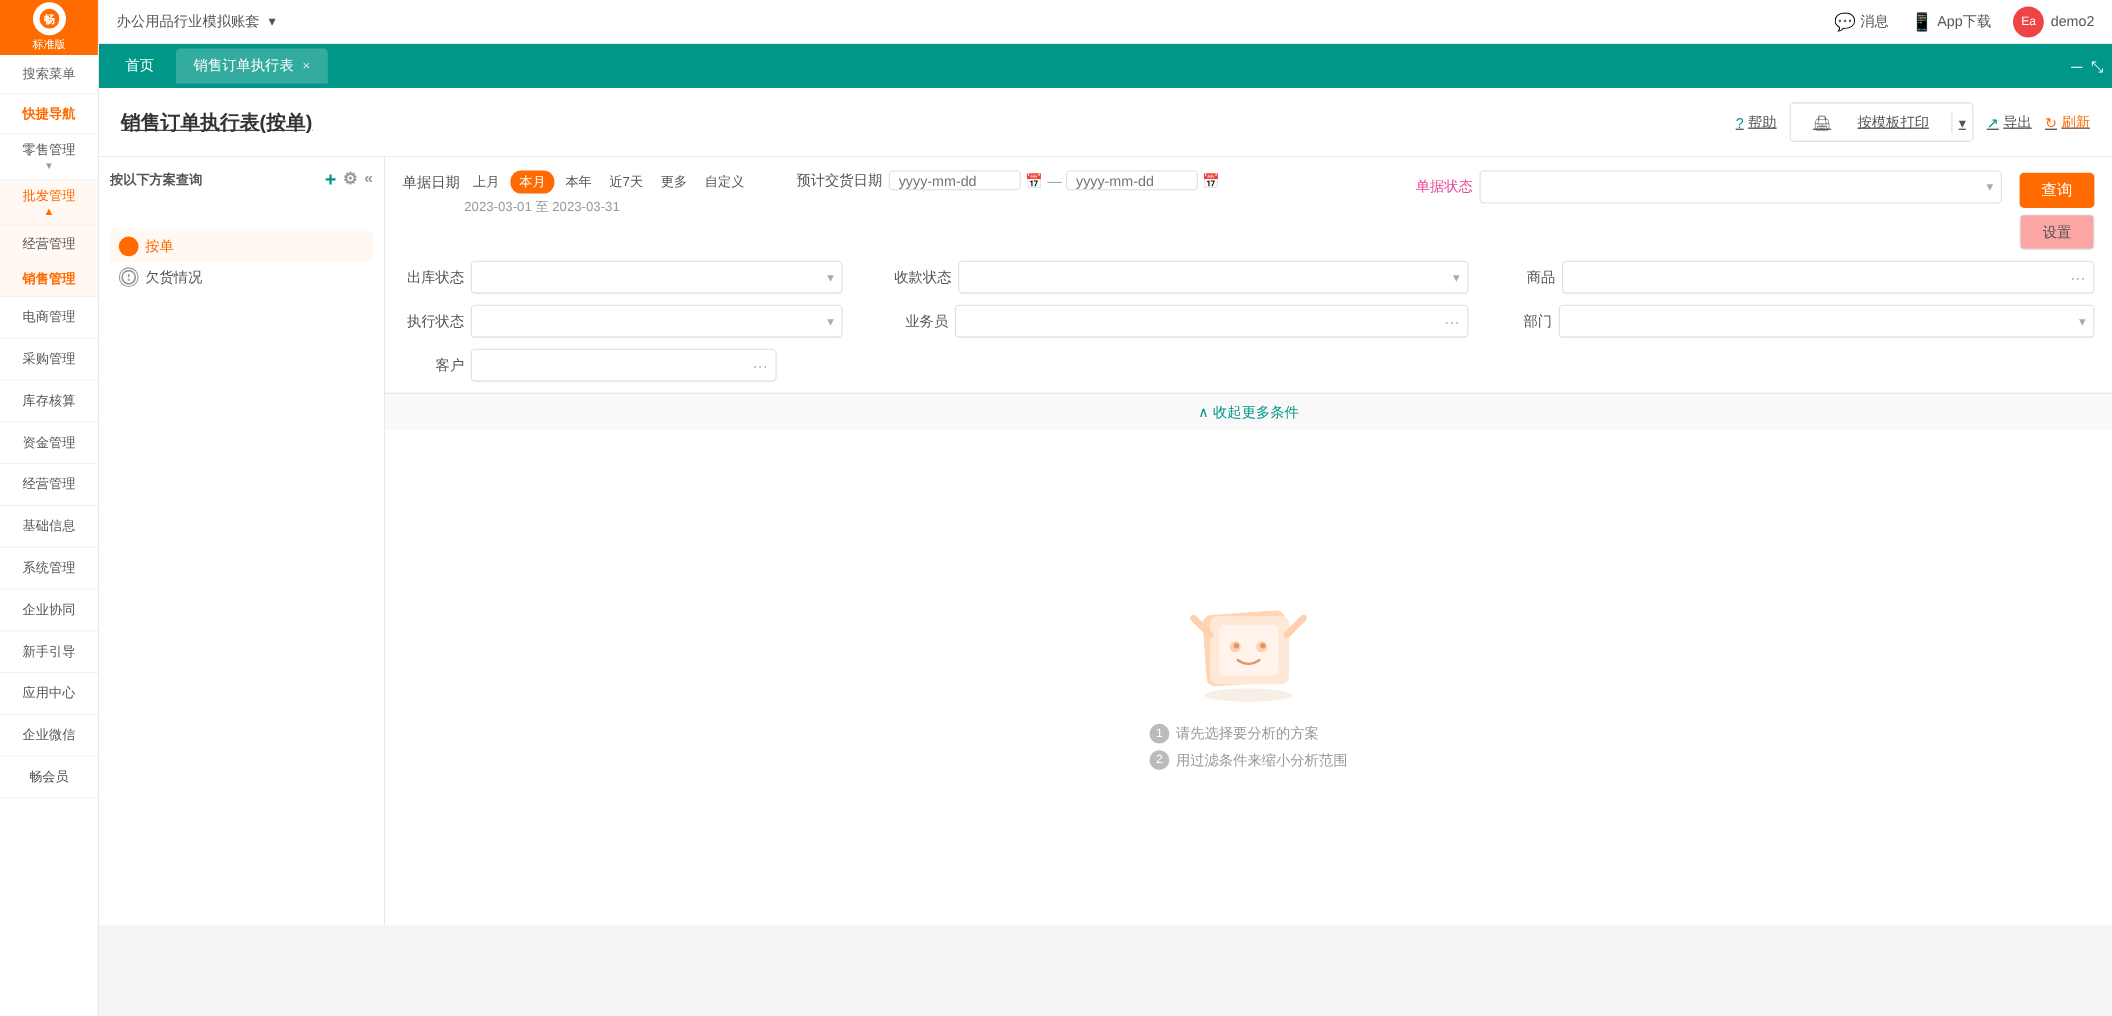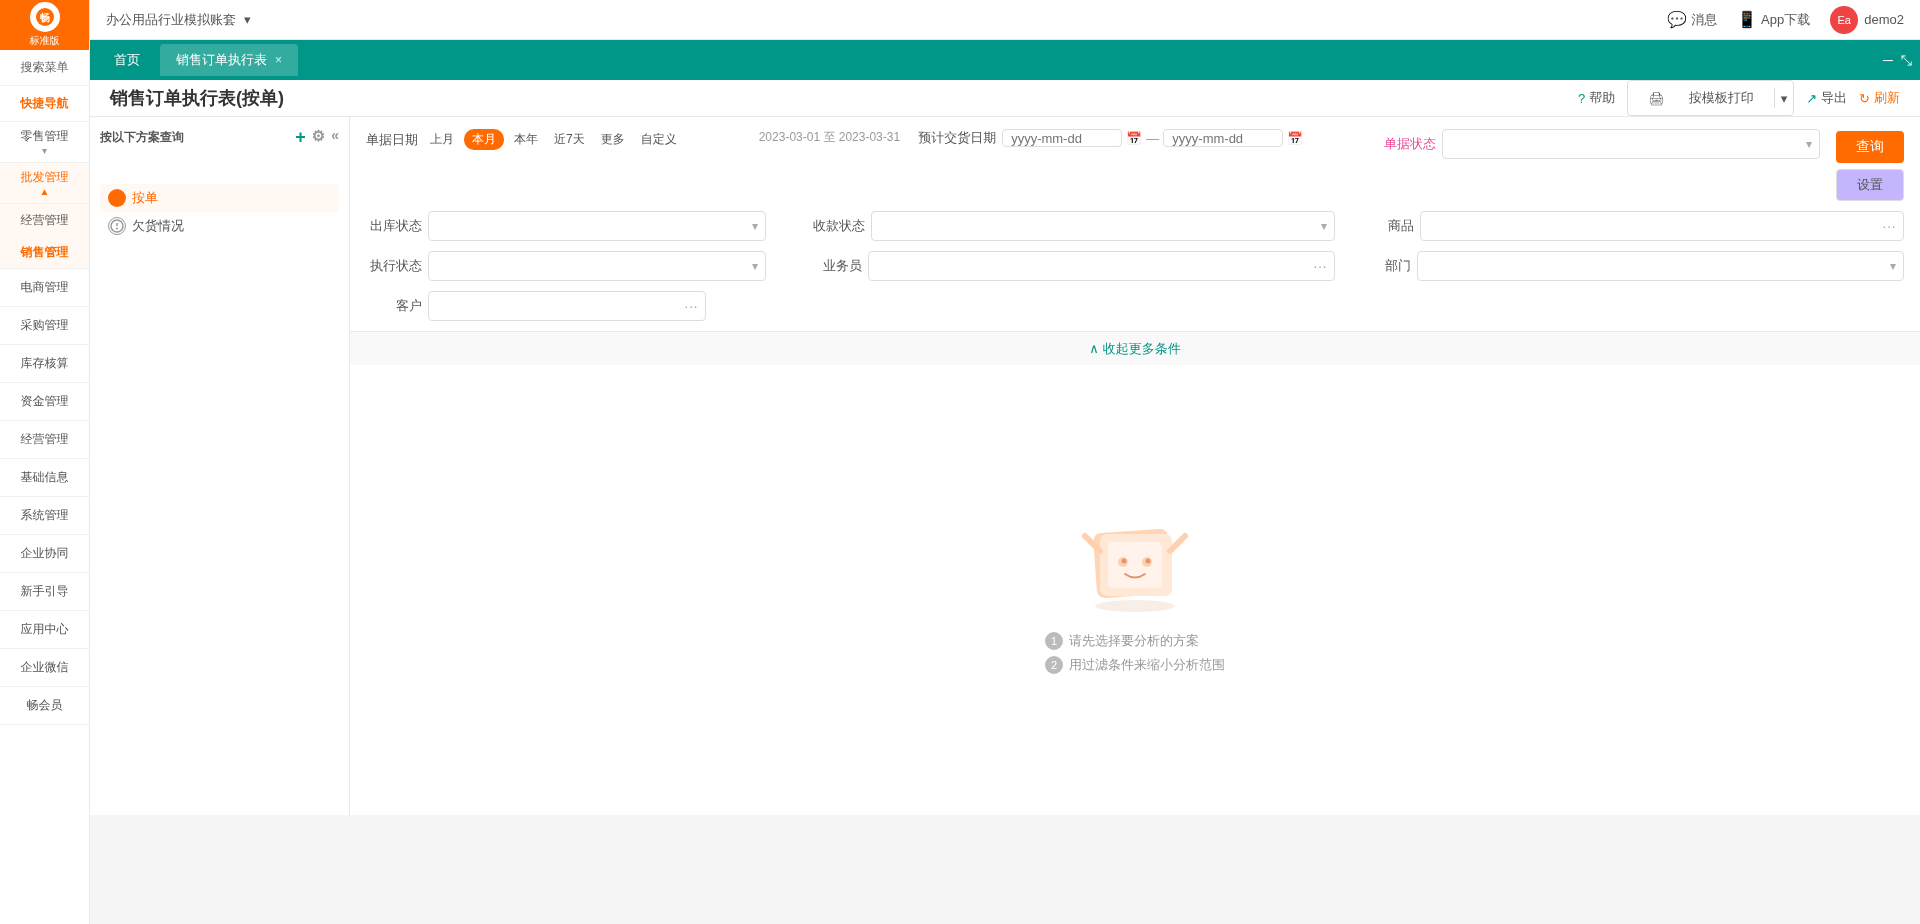--- a/index.html
+++ b/index.html
@@ -34,21 +34,21 @@
     .tab-item { height: 32px; padding: 0 16px; display: flex; align-items: center; gap: 8px; cursor: pointer; color: #fff; font-size: 13px; border-radius: 4px 4px 0 0; }
     .tab-item.home { background: transparent; }
     .tab-item.active-tab { background: rgba(255,255,255,0.2); }
     .tab-close { color: #fff; cursor: pointer; font-size: 12px; opacity: 0.8; }
     .tab-expand { margin-left: auto; color: #fff; cursor: pointer; font-size: 16px; display: flex; gap: 8px; }
 
     
     .content { flex: 1; background: #f5f5f5; overflow: auto; }
 
     
-    .page-header { background: #fff; padding: 0 20px; border-bottom: 1px solid #e8e8e8; display: flex; align-items: center; justify-content: space-between; }
+    .page-header { background: #fff; padding: 13px 20px; border-bottom: 1px solid #e8e8e8; display: flex; align-items: center; justify-content: space-between; text-decoration: underline; }
     .page-title { font-size: 18px; font-weight: bold; color: #333; }
     .page-actions { display: flex; align-items: center; gap: 12px; font-size: 13px; color: #555; }
     .page-actions span { display: flex; align-items: center; gap: 4px; cursor: pointer; }
     .print-btn-group { display: flex; align-items: center; border: 1px solid #ddd; border-radius: 4px; overflow: hidden; }
     .print-btn-group span { padding: 4px 10px; cursor: pointer; display: flex; align-items: center; gap: 4px; }
     .print-btn-group .divider-v { width: 1px; background: #ddd; height: 100%; }
     .filter-input { flex: 1; height: 30px; border: 1px solid #ddd; border-radius: 4px; padding: 0 8px; font-size: 13px; color: #333; background: #fff; }
     .filter-select { flex: 1; height: 30px; border: 1px solid #ddd; border-radius: 4px; padding: 0 8px; font-size: 13px; color: #333; background: #fff; appearance: none; cursor: pointer; }
     .filter-date-input { width: 120px; height: 18px; border: 1px solid #ddd; border-radius: 4px; padding: 0 8px; font-size: 13px; color: #aaa; background: #fff; }
 
@@ -74,21 +74,21 @@
 
     
     .data-area { flex: 1; display: flex; flex-direction: column; align-items: center; justify-content: center; padding: 60px 20px; min-height: 450px; }
     .empty-illustration { display: flex; flex-direction: column; align-items: center; gap: 16px; }
     .empty-tips { display: flex; flex-direction: column; gap: 6px; }
     .empty-tip { display: flex; align-items: center; gap: 6px; color: #999; font-size: 13px; }
     .tip-num { width: 18px; height: 18px; border-radius: 50%; background: #bbb; color: #fff; display: flex; align-items: center; justify-content: center; font-size: 11px; flex-shrink: 0; }
 
     
     .btn-primary { background: #ff6b00; color: #fff; border: none; border-radius: 4px; padding: 0 20px; height: 32px; cursor: pointer; font-size: 14px; white-space: nowrap; }
-    .btn-secondary { background: #c4b5fd; color: #555; border: 1px solid #ddd; border-radius: 4px; padding: 0 14px; height: 32px; cursor: pointer; font-size: 13px; white-space: nowrap; }
+    .btn-secondary { background: #fca5a5; color: #555; border: 1px solid #ddd; border-radius: 4px; padding: 0 14px; height: 32px; cursor: pointer; font-size: 13px; white-space: nowrap; }
 
     
     .select-wrapper { position: relative; flex: 1; display: flex; align-items: center; }
     .select-wrapper .chevron { position: absolute; right: 8px; color: #aaa; pointer-events: none; font-size: 12px; }
     .select-wrapper .ellipsis { position: absolute; right: 8px; color: #aaa; pointer-events: none; font-size: 14px; }
 
     
     .query-btns { display: flex; flex-direction: column; gap: 6px; justify-content: flex-start; padding-top: 2px; }
   </style>
 </head>
@@ -261,21 +261,21 @@
           <span>欠货情况</span>
         </div>
       </div>
 
       <div style="flex:1;display:flex;flex-direction:column;">
 
         <div style="padding:12px 16px 0 16px;background:#fff;">
 
           <div style="display:flex;align-items:flex-start;gap:16px;margin-bottom:10px;">
 
-            <div style="display:flex;gap:20px;min-width:340px;">
+            <div style="display:flex;flex-direction:column;gap:4px;min-width:340px;">
               <div style="display:flex;align-items:center;gap:6px;">
                 <span style="color:#555;white-space:nowrap;">单据日期</span>
                 <div class="date-tabs">
                   <span class="date-tab">上月</span>
                   <span class="date-tab active" style="background:#ff6b00;color:#fff;border-radius:10px;padding:2px 8px;font-size:12px;">本月</span>
                   <span class="date-tab">本年</span>
                   <span class="date-tab">近7天</span>
                   <span class="date-tab">更多</span>
                   <span class="date-tab">自定义</span>
                 </div>

